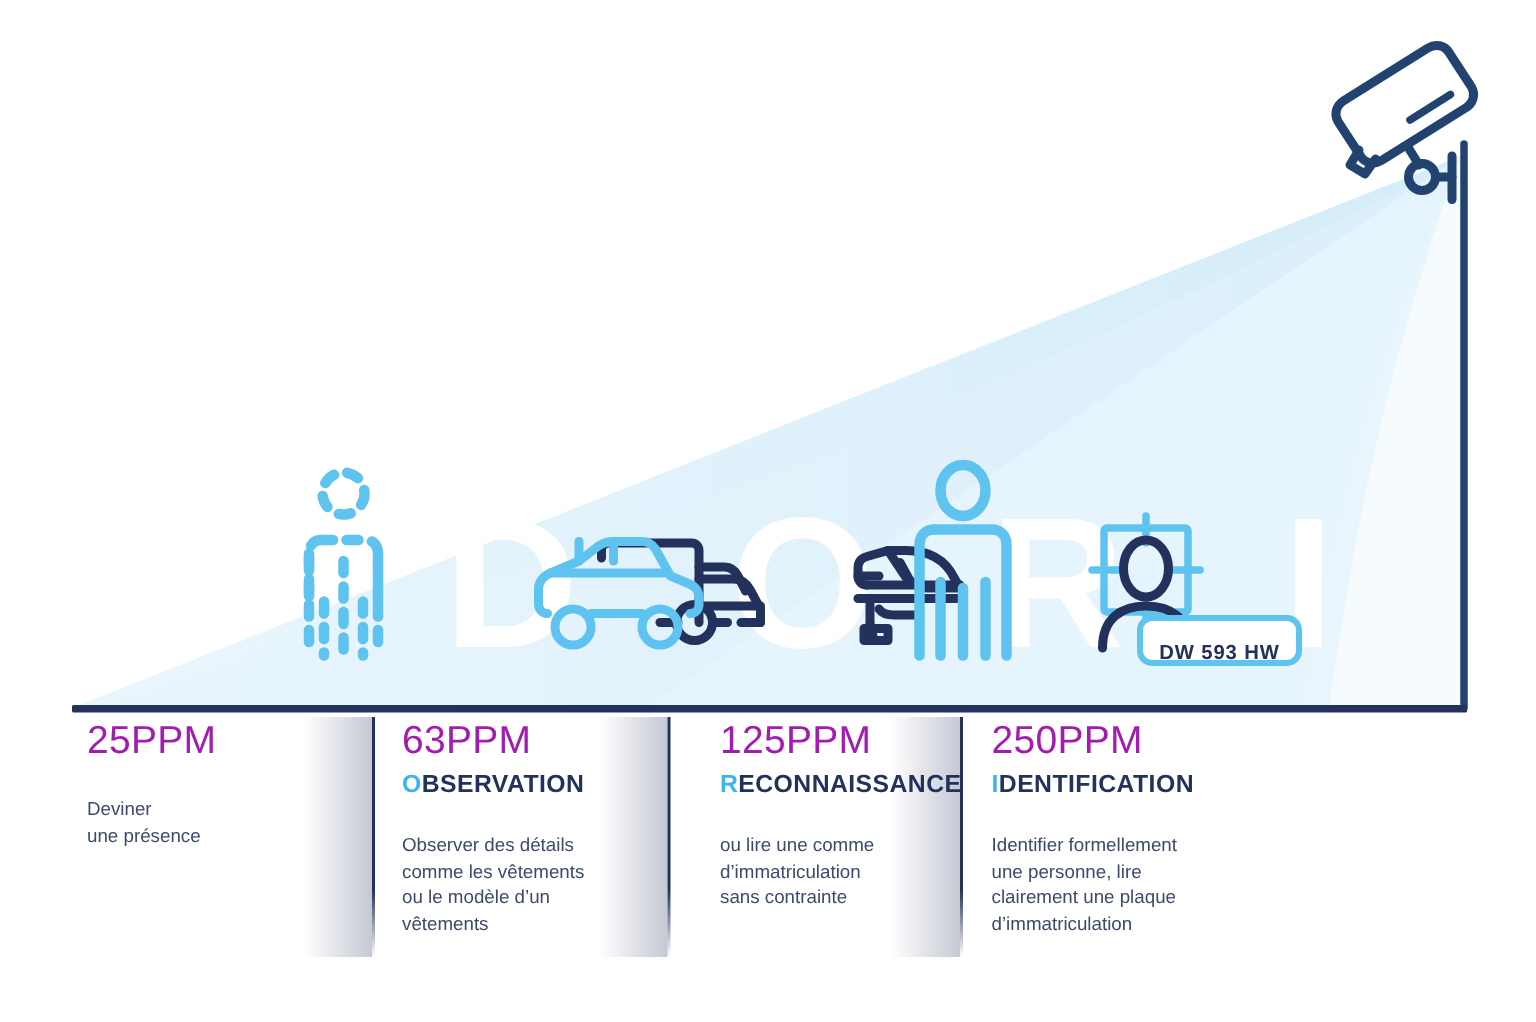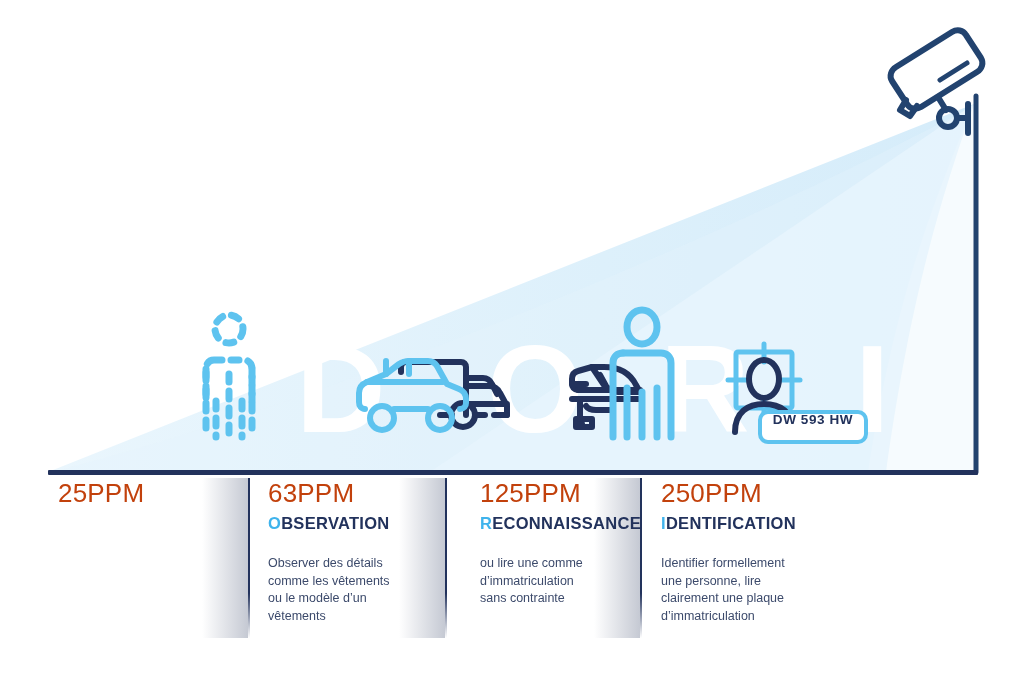--- a/index.html
+++ b/index.html
@@ -24,21 +24,21 @@
     font-family:"Liberation Sans","DejaVu Sans",sans-serif;
     line-height:1;
     user-select:none;
   }
 
   
   #columns{position:absolute;left:0;top:478px;width:1024px;height:165px;}
   .col{position:absolute;top:0;width:200px;height:160px;}
   .ppm{
     font-size:26px;
-    color:#c2410c;
+    color:#a21caf;
     letter-spacing:.2px;
     margin:0 0 5px 0;
     font-weight:400;
   }
   .ttl{
     font-size:16.5px;
     font-weight:bold;
     color:#22325c;
     letter-spacing:.3px;
     margin:0;
@@ -243,39 +243,43 @@
 
     <ellipse cx="764" cy="379" rx="15" ry="19" fill="none" stroke="#22325c" stroke-width="6"></ellipse>
 
     <path d="M 735 432 C 735 412, 748 404, 764 404
              C 780 404, 793 412, 793 430" fill="none" stroke="#22325c" stroke-width="6" stroke-linecap="round"></path>
 
     <rect x="760" y="412" width="106" height="30" rx="8" fill="#ffffff" stroke="#5ec3ef" stroke-width="4"></rect>
   </svg>
 
   <div style="position:absolute;left:760px;top:412px;width:106px;height:30px;
-              display:flex;align-items:flex-start;justify-content:center;">
+              display:flex;align-items:flex-end;justify-content:center;">
     <span class="plate-text">DW 593 HW</span>
   </div>
 
   <div id="baseline"></div>
 
   <div id="columns">
 
     <div class="divshadow" style="left:202px;"></div>
     <div class="divider fade" style="left:248px;"></div>
 
     <div class="divshadow" style="left:399px;"></div>
     <div class="divider fade" style="left:445px;"></div>
 
     <div class="divshadow" style="left:594px;"></div>
     <div class="divider fade" style="left:640px;"></div>
 
     <div class="col" style="left:58px;">
       <div class="ppm">25PPM</div>
+      <div class="desc">
+        <div>Deviner</div>
+        <div>une présence</div>
+      </div>
     </div>
 
     <div class="col" style="left:268px;">
       <div class="ppm">63PPM</div>
       <div class="ttl"><span class="lead">O</span><span>BSERVATION</span></div>
       <div class="desc">
         <div>Observer des détails</div>
         <div>comme les vêtements</div>
         <div>ou le modèle d’un</div>
         <div>vêtements</div>

